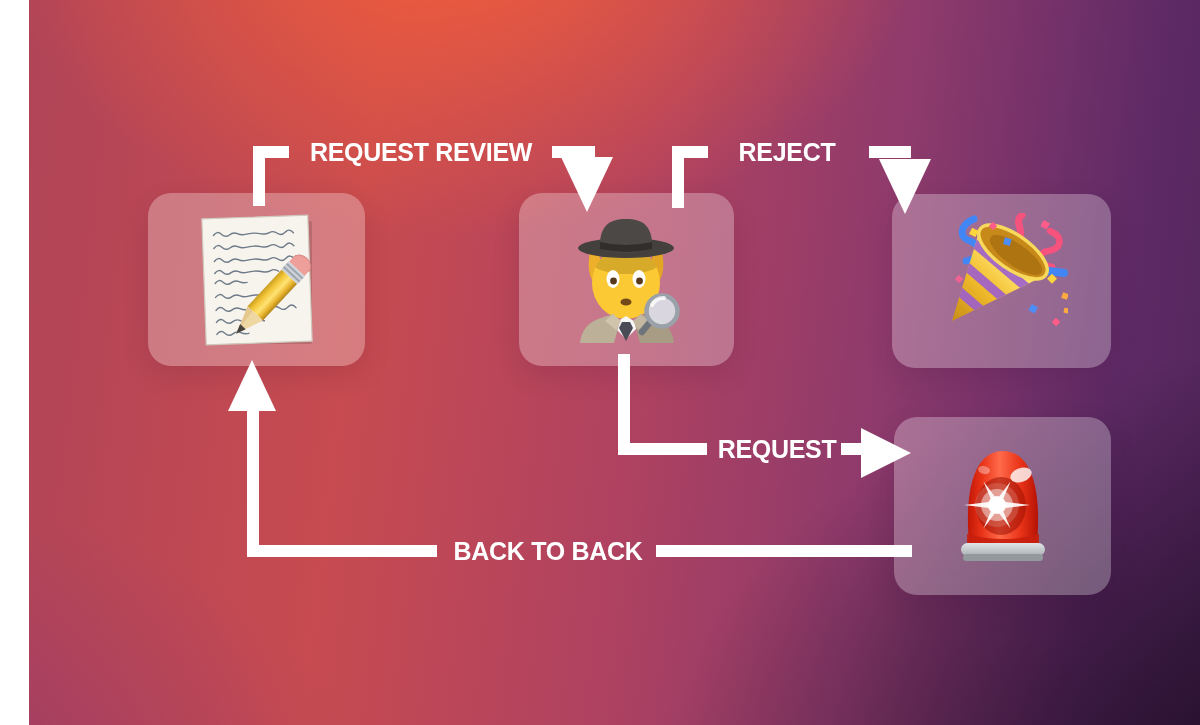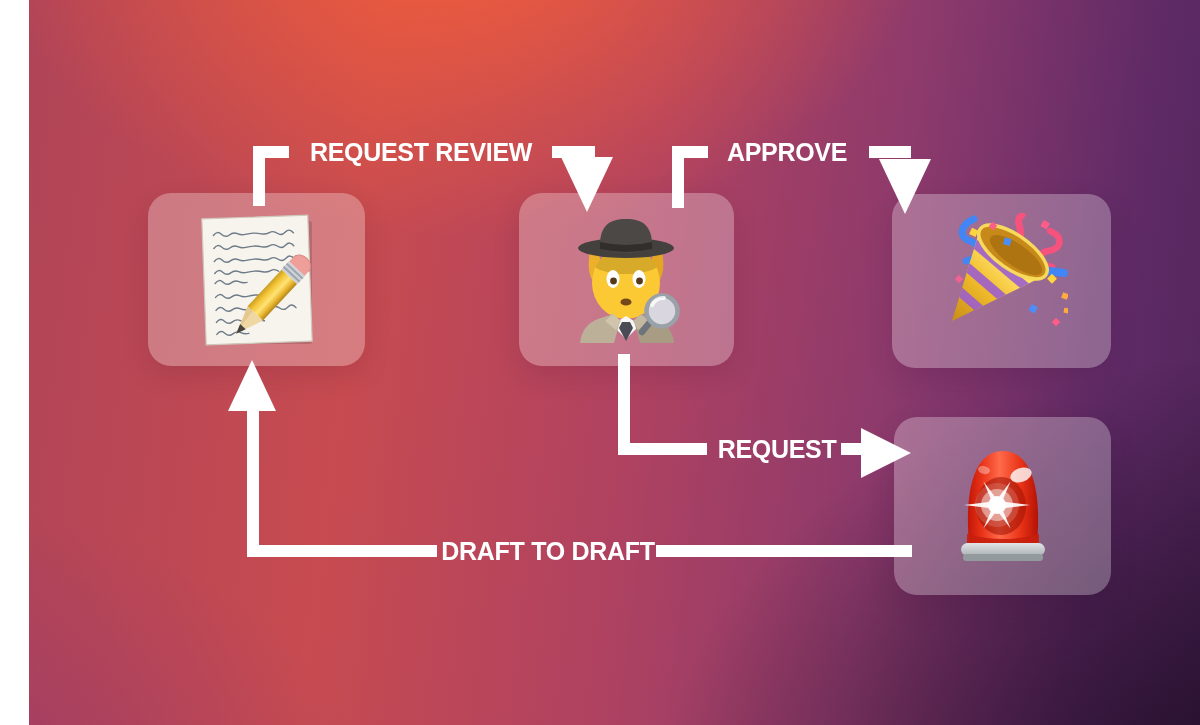--- a/index.html
+++ b/index.html
@@ -221,17 +221,17 @@
   <div class="seg" style="left:589px;top:443px;width:89px;height:12px"></div>
   <div class="seg" style="left:812px;top:443px;width:26px;height:12px"></div>
   <div class="arrow-right" style="left:832px;top:428px"></div>
 
   <div class="seg" style="left:627px;top:545px;width:256px;height:12px"></div>
   <div class="seg" style="left:218px;top:545px;width:190px;height:12px"></div>
   <div class="seg" style="left:218px;top:408px;width:12px;height:149px"></div>
   <div class="arrow-up" style="left:199px;top:360px"></div>
 
   <div class="edge-label" style="left:392px;top:152px">REQUEST REVIEW</div>
-  <div class="edge-label" style="left:758px;top:152px">APPROVE</div>
+  <div class="edge-label" style="left:758px;top:152px">REJECT</div>
   <div class="edge-label" style="left:748px;top:449px">REQUEST</div>
-  <div class="edge-label" style="left:519px;top:551px">DRAFT TO DRAFT</div>
+  <div class="edge-label" style="left:519px;top:551px">BACK TO BACK</div>
 
 </div>
 
 </body></html>

